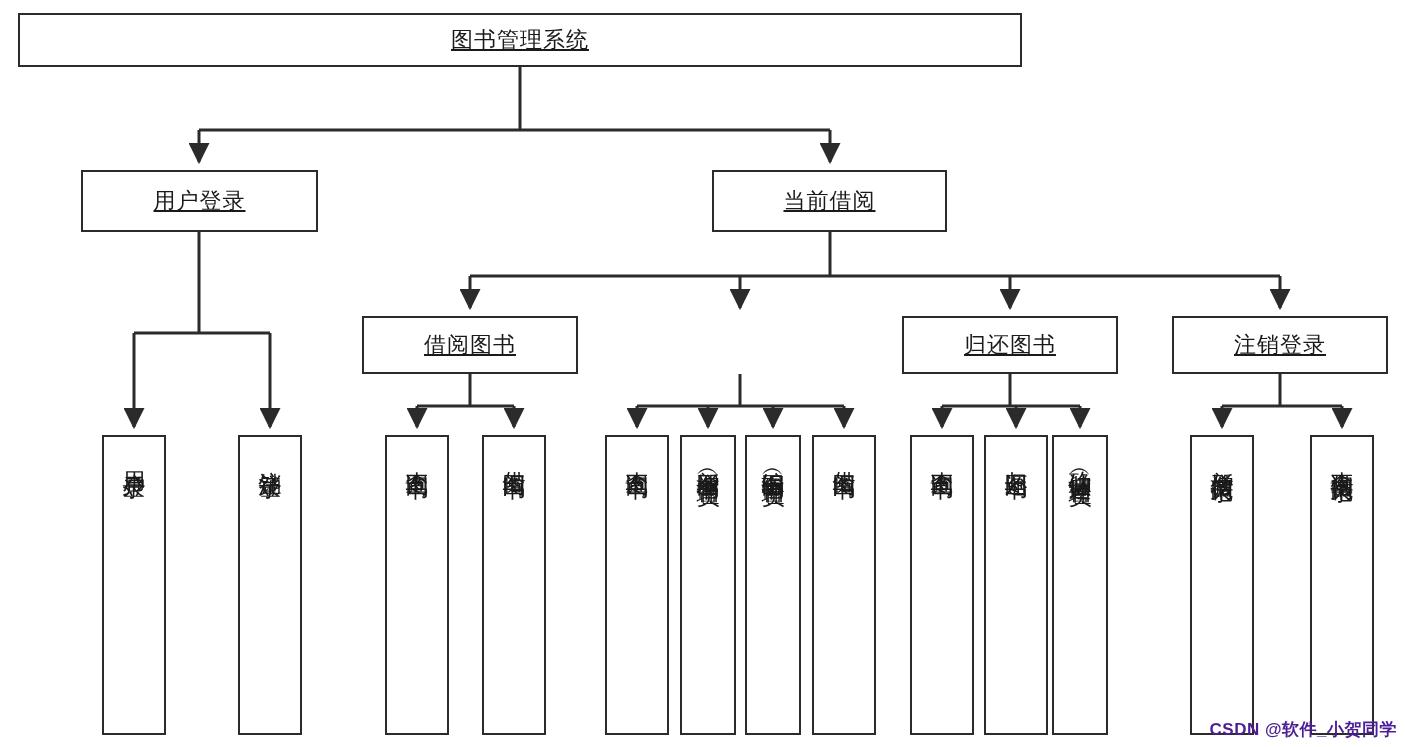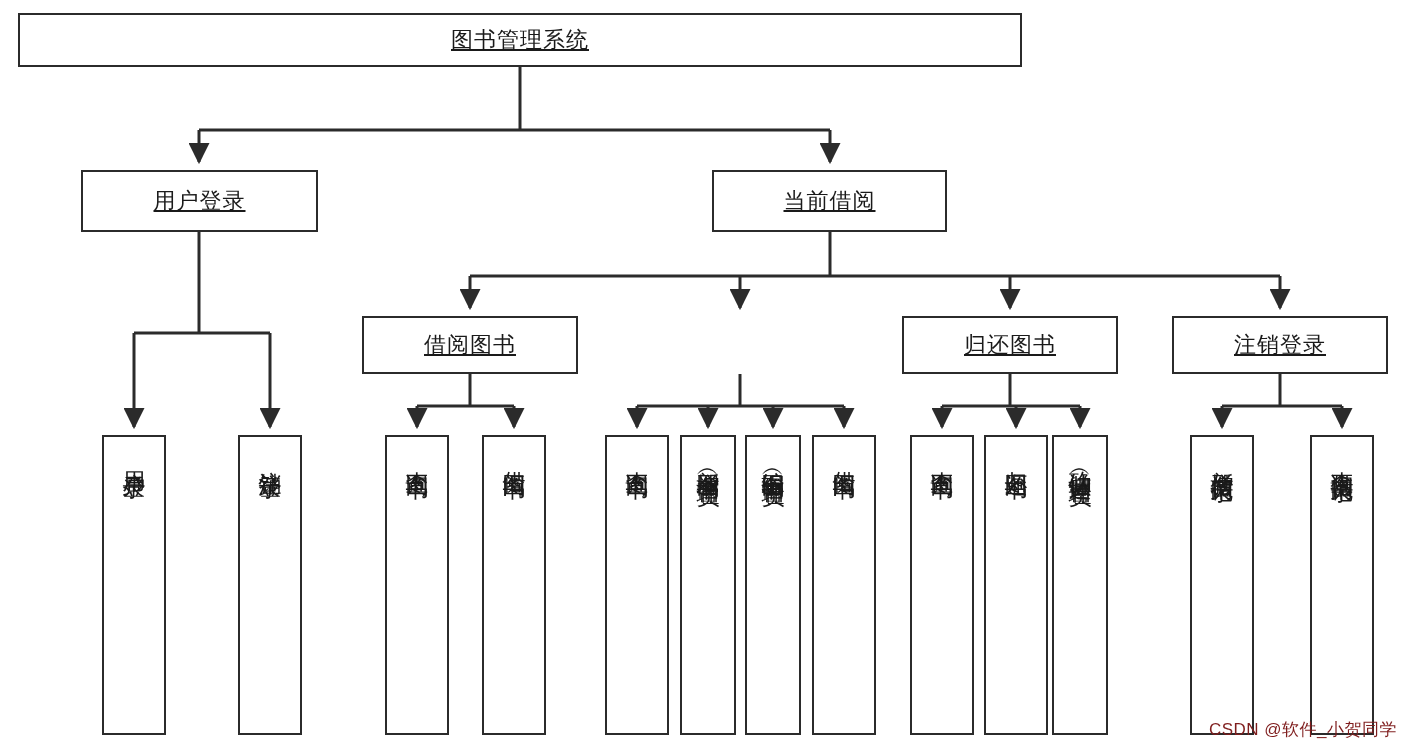--- a/index.html
+++ b/index.html
@@ -51,23 +51,24 @@
     font-size: 23px;
     line-height: 1.18;
     letter-spacing: 2px;
     white-space: nowrap;
   }
   .watermark {
     position: absolute;
     right: 8px;
     bottom: 6px;
     font-size: 17px;
-    color: #7f1d1d;
+    color: #4c1d95;
     white-space: nowrap;
     letter-spacing: 0.5px;
+    font-weight: bold;
   }
 </style>
 </head>
 <body>
 
 <div id="canvas">
 
   <svg id="wires" viewBox="0 0 1405 747" width="1405" height="747">
     <defs>
       <marker id="arrow" viewBox="0 0 10 10" refX="9" refY="5" markerWidth="7" markerHeight="7" orient="auto-start-reverse">

